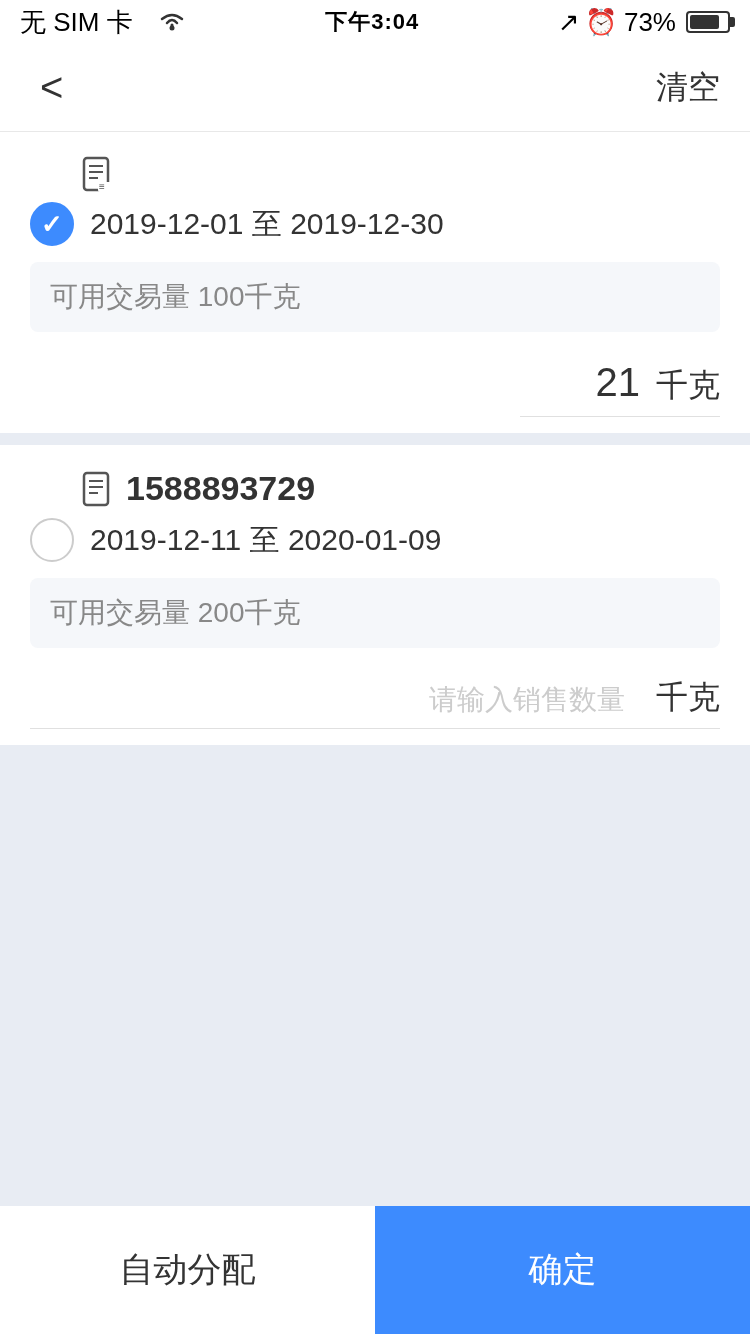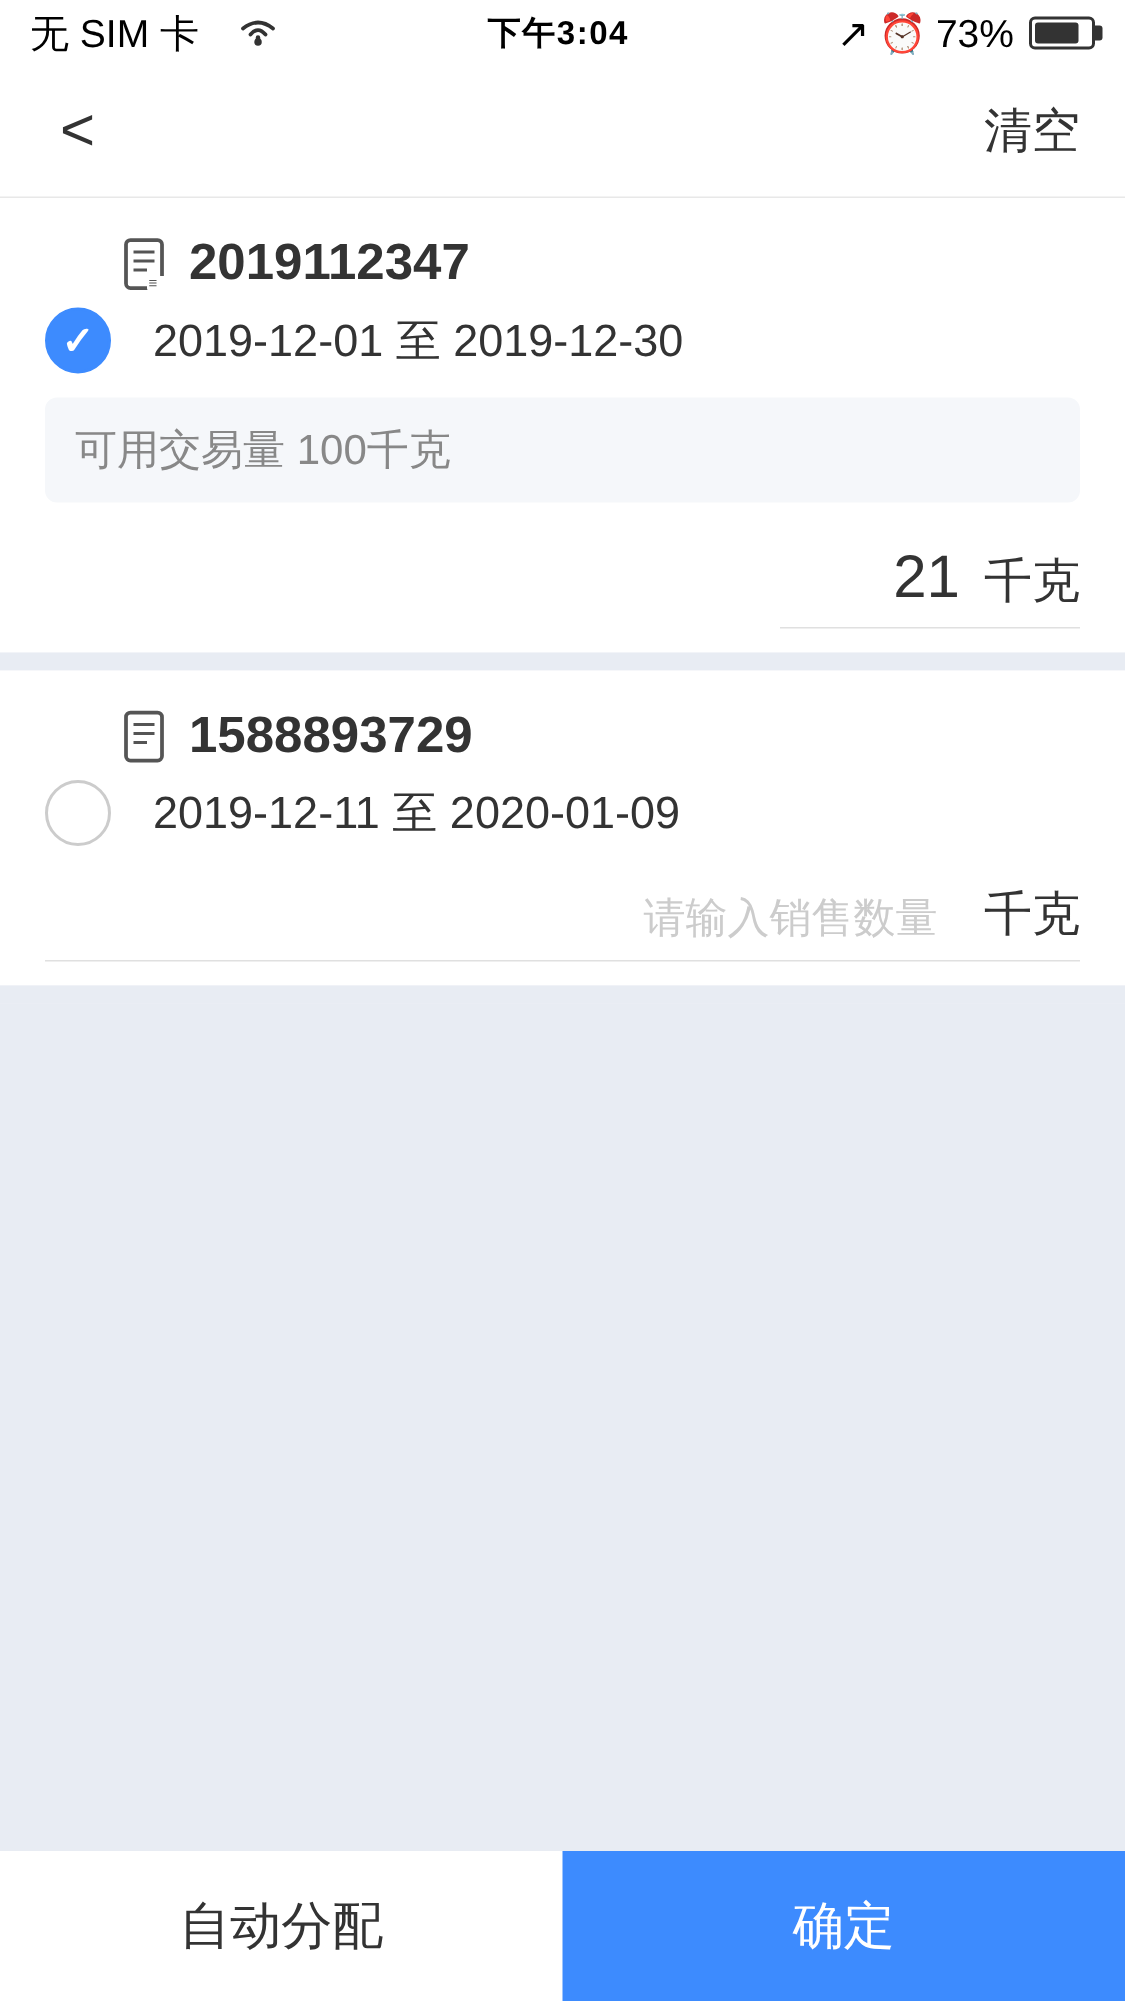--- a/index.html
+++ b/index.html
@@ -137,21 +137,21 @@
       display: inline-flex;
       align-items: center;
       justify-content: center;
       font-size: 32px;
       color: #555;
     }
     .batch-date-row {
       padding: 0 30px 16px 30px;
       display: flex;
       align-items: center;
-      gap: 28px;
+      gap: 16px;
     }
     .radio-circle {
       width: 44px;
       height: 44px;
       border-radius: 50%;
       border: 2px solid #ccc;
       background: #fff;
       flex-shrink: 0;
       display: flex;
       align-items: center;
@@ -222,21 +222,21 @@
       flex: 1;
       min-height: 400px;
     }
 
     
     .bottom-bar {
       position: fixed;
       bottom: 0;
       left: 0;
       width: 750px;
-      height: 100px;
+      height: 128px;
       display: flex;
       background: #fff;
     }
     .btn-auto {
       flex: 1;
       background: #fff;
       border: none;
       font-size: 34px;
       color: #333;
       font-family: inherit;
@@ -297,21 +297,20 @@
       <span class="doc-icon">
         <svg width="36" height="36" viewBox="0 0 36 36">
           <rect x="4" y="2" width="24" height="32" rx="3" fill="none" stroke="#555" stroke-width="2.5"></rect>
           <line x1="9" y1="10" x2="23" y2="10" stroke="#555" stroke-width="2"></line>
           <line x1="9" y1="16" x2="23" y2="16" stroke="#555" stroke-width="2"></line>
           <line x1="9" y1="22" x2="18" y2="22" stroke="#555" stroke-width="2"></line>
           <rect x="18" y="26" width="14" height="10" rx="2" fill="#fff" stroke="#555" stroke-width="0"></rect>
           <text x="19" y="34" font-size="10" fill="#555">≡</text>
         </svg>
       </span>
-      <span class="batch-id">2019112347</span>
     </div>
     <div class="batch-date-row">
       <div class="radio-circle checked"></div>
       <span class="batch-date">2019-12-01 至 2019-12-30</span>
     </div>
     <div class="batch-availability">可用交易量 100千克</div>
 
     <div style="background:#fff; padding: 8px 30px 0 30px; display:flex; justify-content: flex-end; align-items:center; gap: 16px;">
       <div style="text-align:right;">
         <div style="display:flex; justify-content:flex-end; align-items:baseline; gap:16px;">
@@ -334,20 +333,21 @@
           <line x1="9" y1="16" x2="23" y2="16" stroke="#555" stroke-width="2"></line>
           <line x1="9" y1="22" x2="18" y2="22" stroke="#555" stroke-width="2"></line>
         </svg>
       </span>
       <span class="batch-id">1588893729</span>
     </div>
     <div class="batch-date-row">
       <div class="radio-circle"></div>
       <span class="batch-date">2019-12-11 至 2020-01-09</span>
     </div>
+    <div class="batch-availability">可用交易量 200千克</div>
 
     <div style="background:#fff; padding: 8px 30px 0 30px;">
       <div style="display:flex; justify-content:flex-end; align-items:center; gap:16px;">
         <input class="quantity-input" type="number" placeholder="请输入销售数量" style="">
         <span class="quantity-unit">千克</span>
       </div>
       <div class="input-underline" style="margin-bottom: 16px;"></div>
     </div>
   </div>
 

